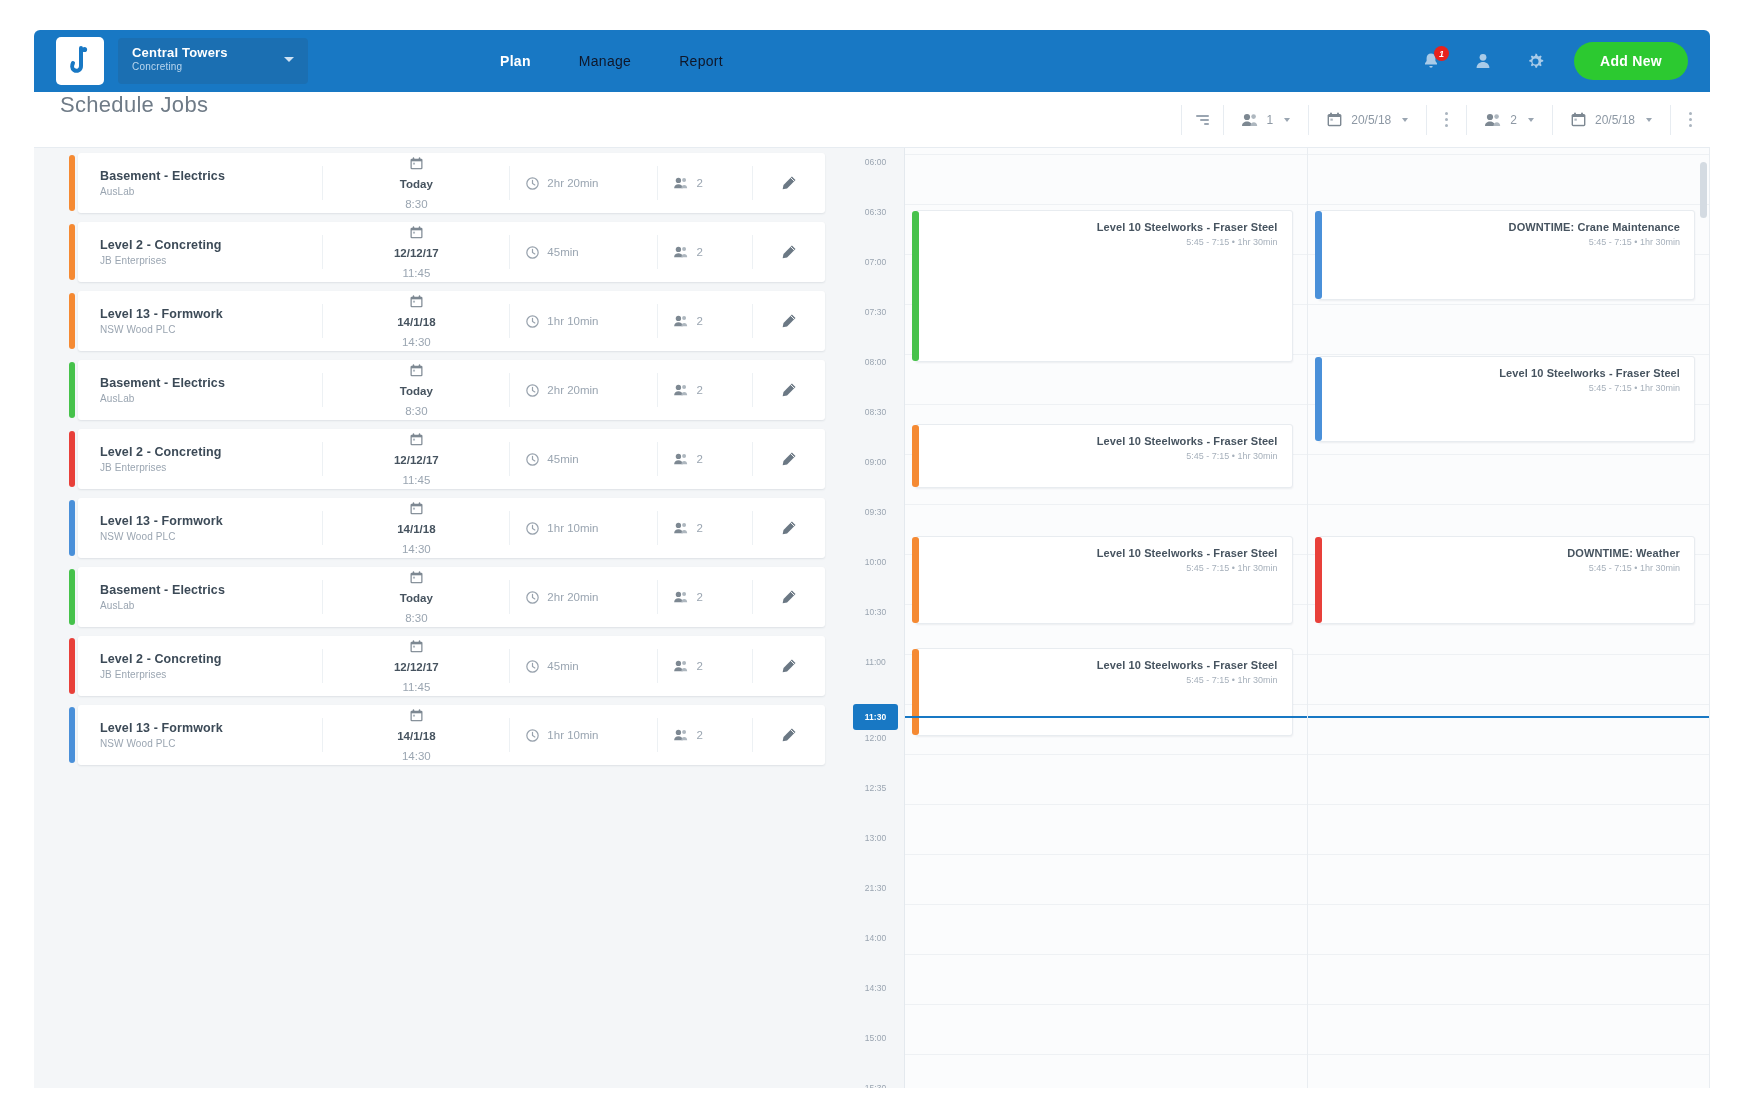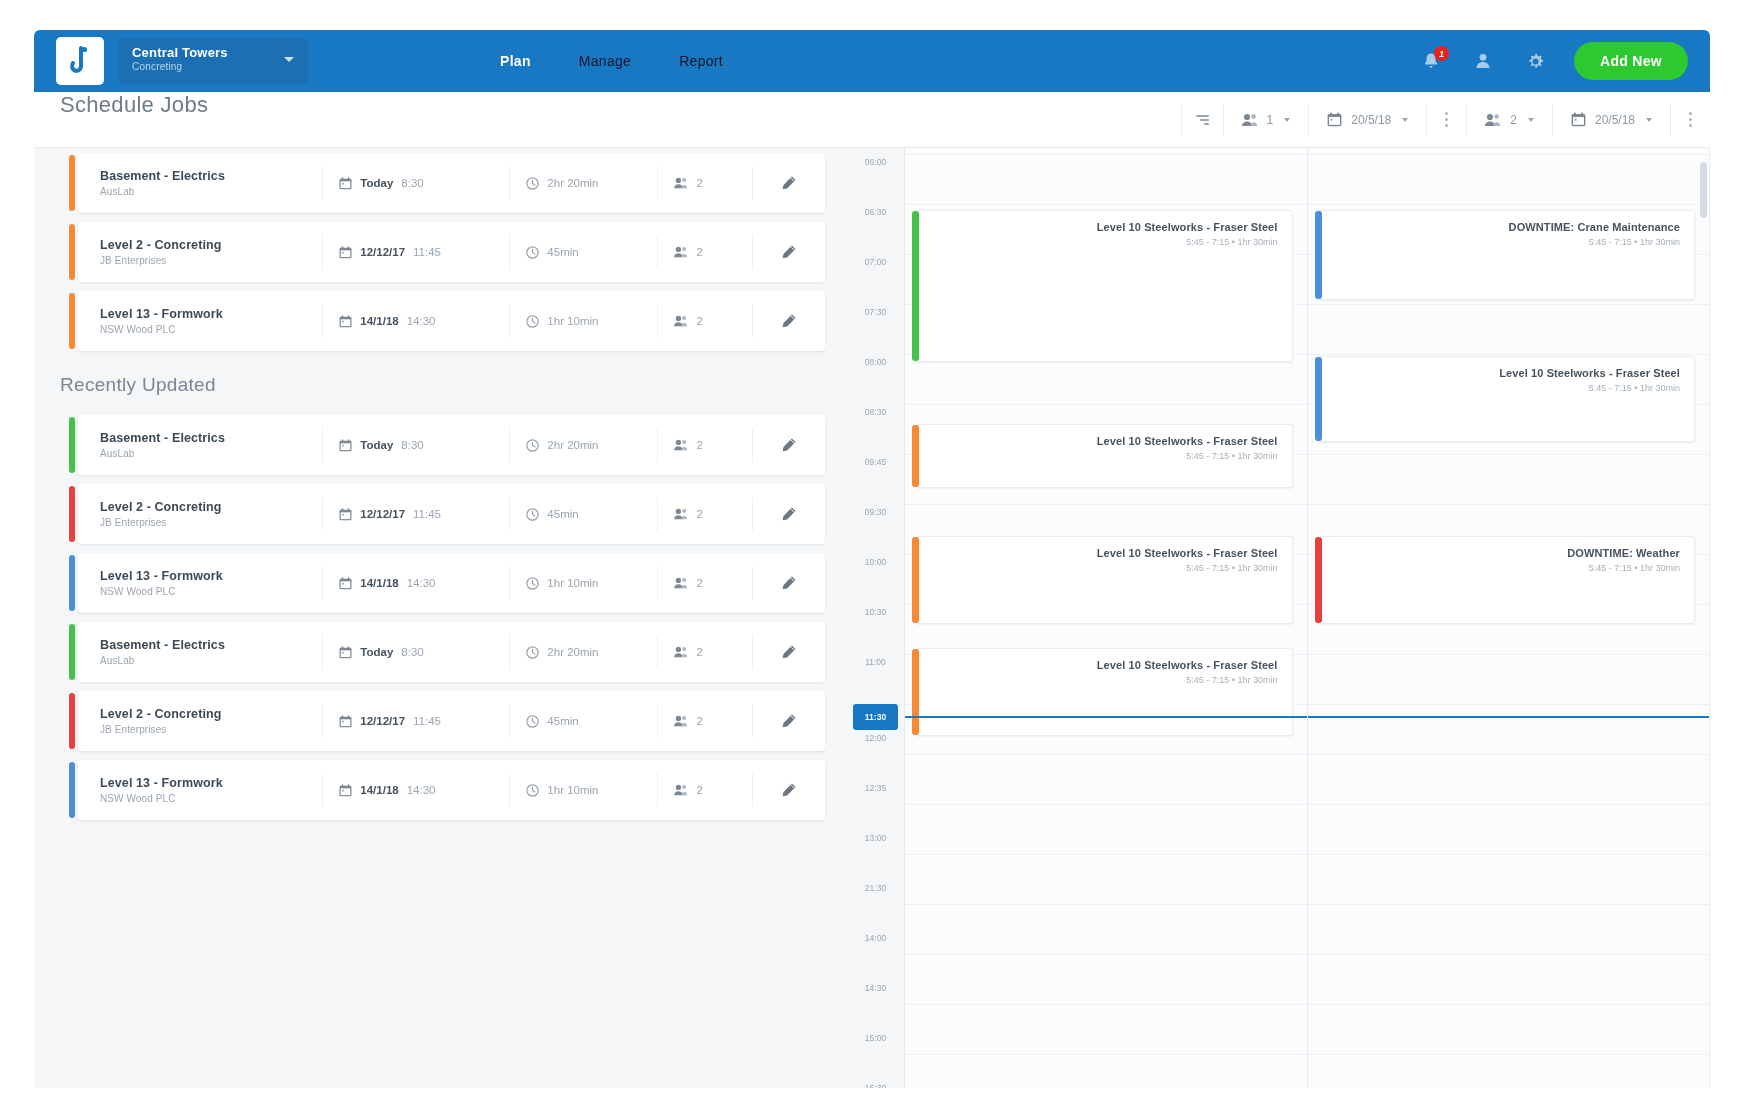--- a/index.html
+++ b/index.html
@@ -144,21 +144,21 @@
   }
   .card-title-col { width: 250px; padding-left: 22px; }
   .card-title { font-size: 12.5px; font-weight: bold; color: #3c4a57; letter-spacing: .1px; }
   .card-sub { font-size: 10px; color: #9aa5b1; margin-top: 3px; letter-spacing: .1px; }
   .vsep { width: 1px; height: 34px; background: #edf1f4; }
   .meta {
     display: flex; align-items: center; gap: 8px;
     font-size: 11.5px; color: #9aa5b1; padding: 0 16px;
   }
   .meta .strong { color: #46535f; font-weight: bold; }
-  .meta.date { width: 190px; }
+  .meta.date { width: 190px; flex-direction: column; }
   .meta.dur { width: 150px; }
   .meta.crew { width: 95px; }
   .edit-cell {
     margin-left: auto; width: 74px; display: flex;
     align-items: center; justify-content: center; cursor: pointer;
   }
 
   
   .ruler {
     width: 58px; height: 100%; background: #f4f6f8; flex: 0 0 auto;
@@ -480,21 +480,20 @@
          <span>2</span>
        </div>
        <span class="vsep"></span>
        <div class="edit-cell">
             <svg width="17" height="17" viewBox="0 0 18 18">
   <path d="M12.6 1.6l3.8 3.8-8.9 8.9-4.7.9.9-4.7z" fill="#6b7884"></path>
   <path d="M11.4 2.9l3.7 3.7" stroke="#ffffff" stroke-width="1" fill="none"></path>
             </svg>
           </div>
         </div>
-        <div class="group-head">Recently Updated</div>
         <div class="job-card">
           <span class="card-stripe" style="background:#46c24b"></span>
        <div class="card-title-col">
          <div class="card-title">Basement - Electrics</div>
          <div class="card-sub">AusLab</div>
        </div>
        <span class="vsep"></span>
        <div class="meta date">
             <svg width="13" height="13" viewBox="0 0 15 15">
   <rect x="0.6" y="2" width="13.8" height="12.2" rx="1.6" fill="#7d8892"></rect>
@@ -754,21 +753,21 @@
         </div>
       </div>
 
     <div class="ruler" id="ruler">
         <div class="tick">06:00</div>
         <div class="tick">06:30</div>
         <div class="tick">07:00</div>
         <div class="tick">07:30</div>
         <div class="tick">08:00</div>
         <div class="tick">08:30</div>
-        <div class="tick">09:45</div>
+        <div class="tick">09:00</div>
         <div class="tick">09:30</div>
         <div class="tick">10:00</div>
         <div class="tick">10:30</div>
         <div class="tick">11:00</div>
         <div class="tick now">11:30</div>
         <div class="tick">12:00</div>
         <div class="tick">12:35</div>
         <div class="tick">13:00</div>
         <div class="tick">21:30</div>
         <div class="tick">14:00</div>

